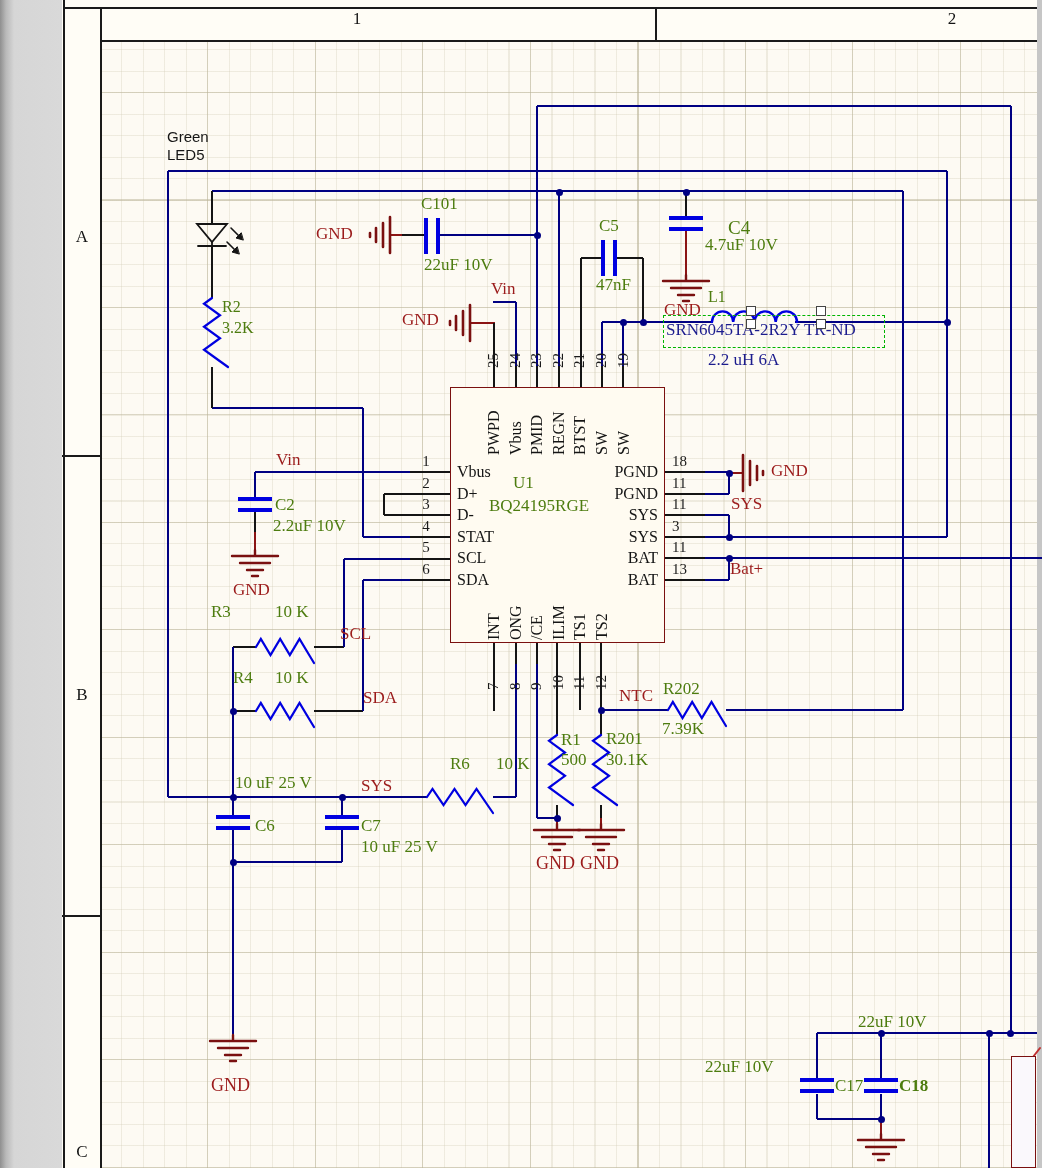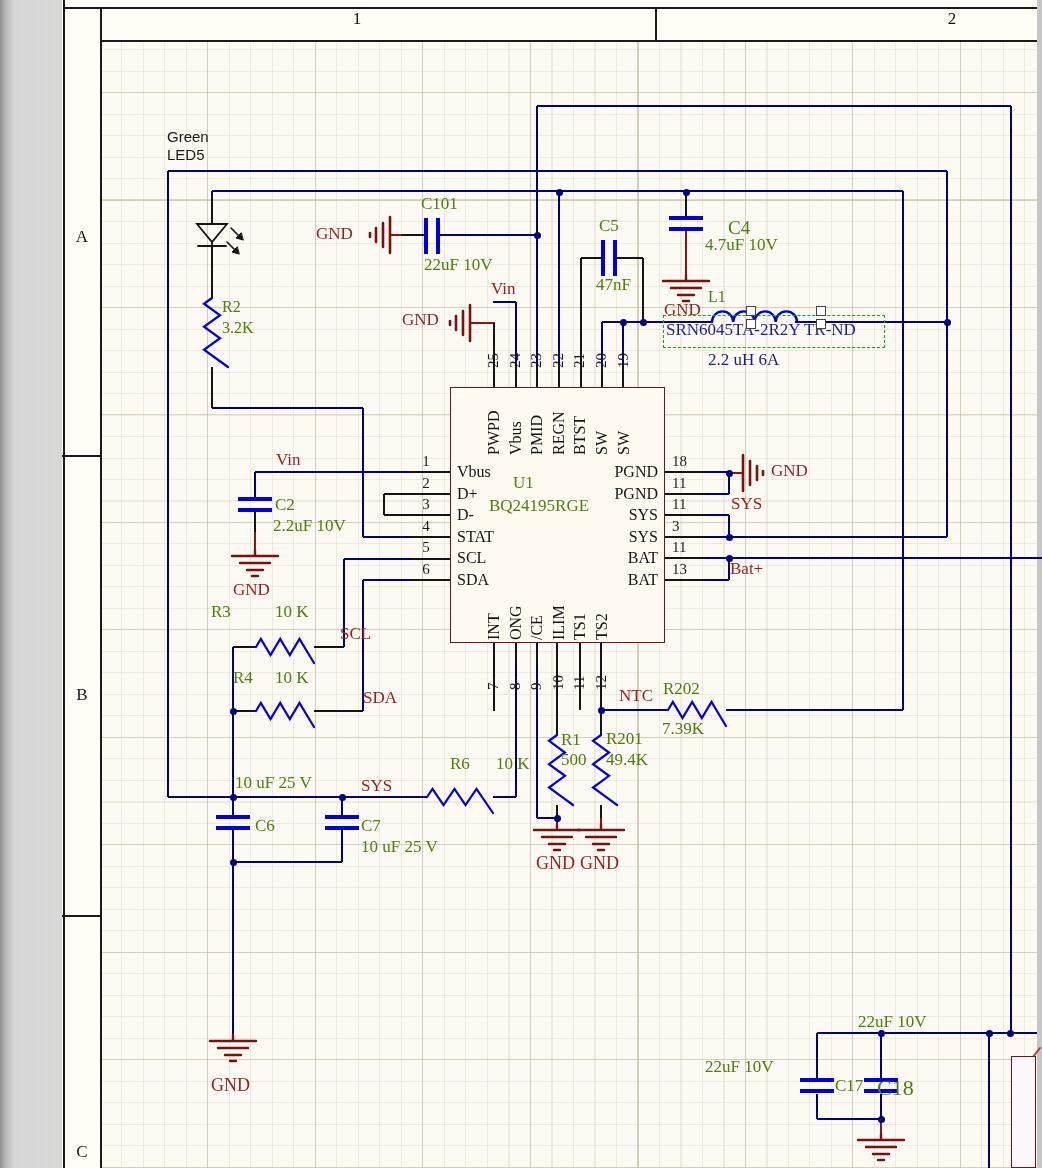--- a/index.html
+++ b/index.html
@@ -253,35 +253,35 @@
       <div class="t r" style="left: 363px; top: 689px; font-size: 17px;">SDA</div>
       <div class="t r" style="left: 771px; top: 462px; font-size: 17px;">GND</div>
       <div class="t r" style="left: 731px; top: 495px; font-size: 17px;">SYS</div>
       <div class="t r" style="left: 730px; top: 560px; font-size: 17px;">Bat+</div>
       <div class="t r" style="left: 619px; top: 687px; font-size: 17px;">NTC</div>
       <div class="t b" style="left: 663px; top: 680px; font-size: 17px;">R202</div>
       <div class="t b" style="left: 662px; top: 720px; font-size: 17px;">7.39K</div>
       <div class="t b" style="left: 561px; top: 731px; font-size: 17px;">R1</div>
       <div class="t b" style="left: 561px; top: 751px; font-size: 17px;">500</div>
       <div class="t b" style="left: 606px; top: 730px; font-size: 17px;">R201</div>
-      <div class="t b" style="left: 606px; top: 751px; font-size: 17px;">49.4K</div>
+      <div class="t b" style="left: 606px; top: 751px; font-size: 17px;">30.1K</div>
       <div class="t r" style="left: 536px; top: 854px; font-size: 18px;">GND</div>
       <div class="t r" style="left: 580px; top: 854px; font-size: 18px;">GND</div>
       <div class="t b" style="left: 235px; top: 774px; font-size: 17px;">10 uF 25 V</div>
       <div class="t r" style="left: 361px; top: 777px; font-size: 17px;">SYS</div>
       <div class="t b" style="left: 450px; top: 755px; font-size: 17px;">R6</div>
       <div class="t b" style="left: 496px; top: 755px; font-size: 17px;">10 K</div>
       <div class="t b" style="left: 255px; top: 817px; font-size: 17px;">C6</div>
       <div class="t b" style="left: 361px; top: 817px; font-size: 17px;">C7</div>
       <div class="t b" style="left: 361px; top: 838px; font-size: 17px;">10 uF 25 V</div>
       <div class="t r" style="left: 211px; top: 1076px; font-size: 18px;">GND</div>
       <div class="t b" style="left: 858px; top: 1013px; font-size: 17px;">22uF 10V</div>
       <div class="t b" style="left: 705px; top: 1058px; font-size: 17px;">22uF 10V</div>
       <div class="t b" style="left: 835px; top: 1077px; font-size: 17px;">C17</div>
-      <div class="t b" style="left: 877px; top: 1077px; font-size: 22px;">C18</div>
+      <div class="t b" style="left: 899px; top: 1077px; font-size: 17px; font-weight: bold;">C18</div>
       <div class="t sans" style="left: 167px; top: 129px; font-size: 15px;">Green</div>
       <div class="t sans" style="left: 167px; top: 147px; font-size: 15px;">LED5</div>
     </div>
 <div class="handle" style="left: 746px; top: 306px;"></div>
     <div class="handle" style="left: 746px; top: 319px;"></div>
     <div class="handle" style="left: 816px; top: 306px;"></div>
     <div class="handle" style="left: 816px; top: 319px;"></div>
     <div class="t b" style="left: 513px; top: 474px; font-size: 17px;">U1</div>
     <div class="t b" style="left: 489px; top: 497px; font-size: 17px;">BQ24195RGE</div>
     <div class="pnum" style="left: 412px; top: 453px; width: 28px; text-align: center;">1</div>

